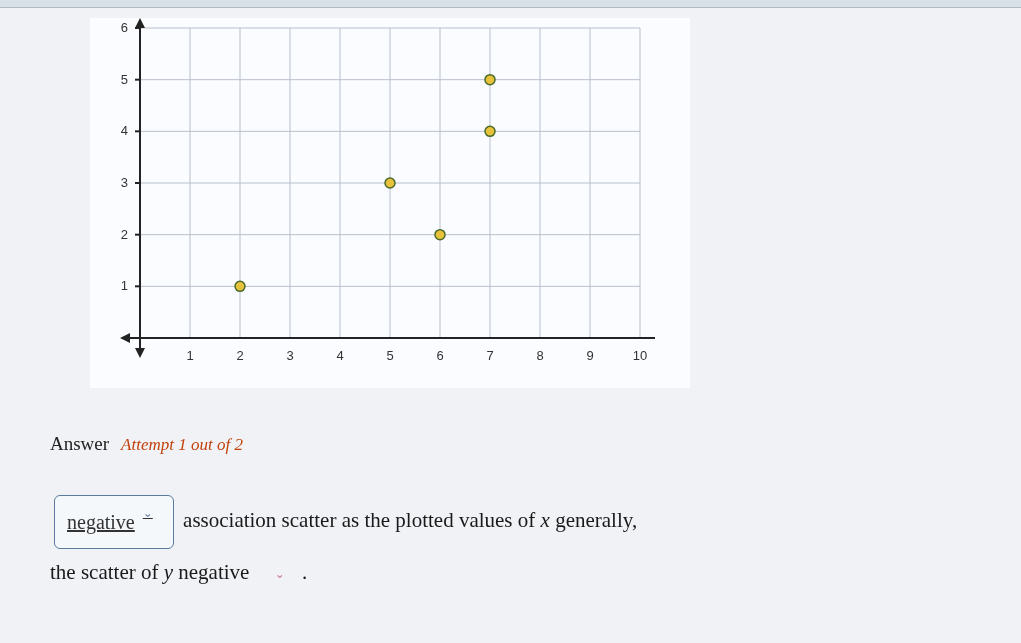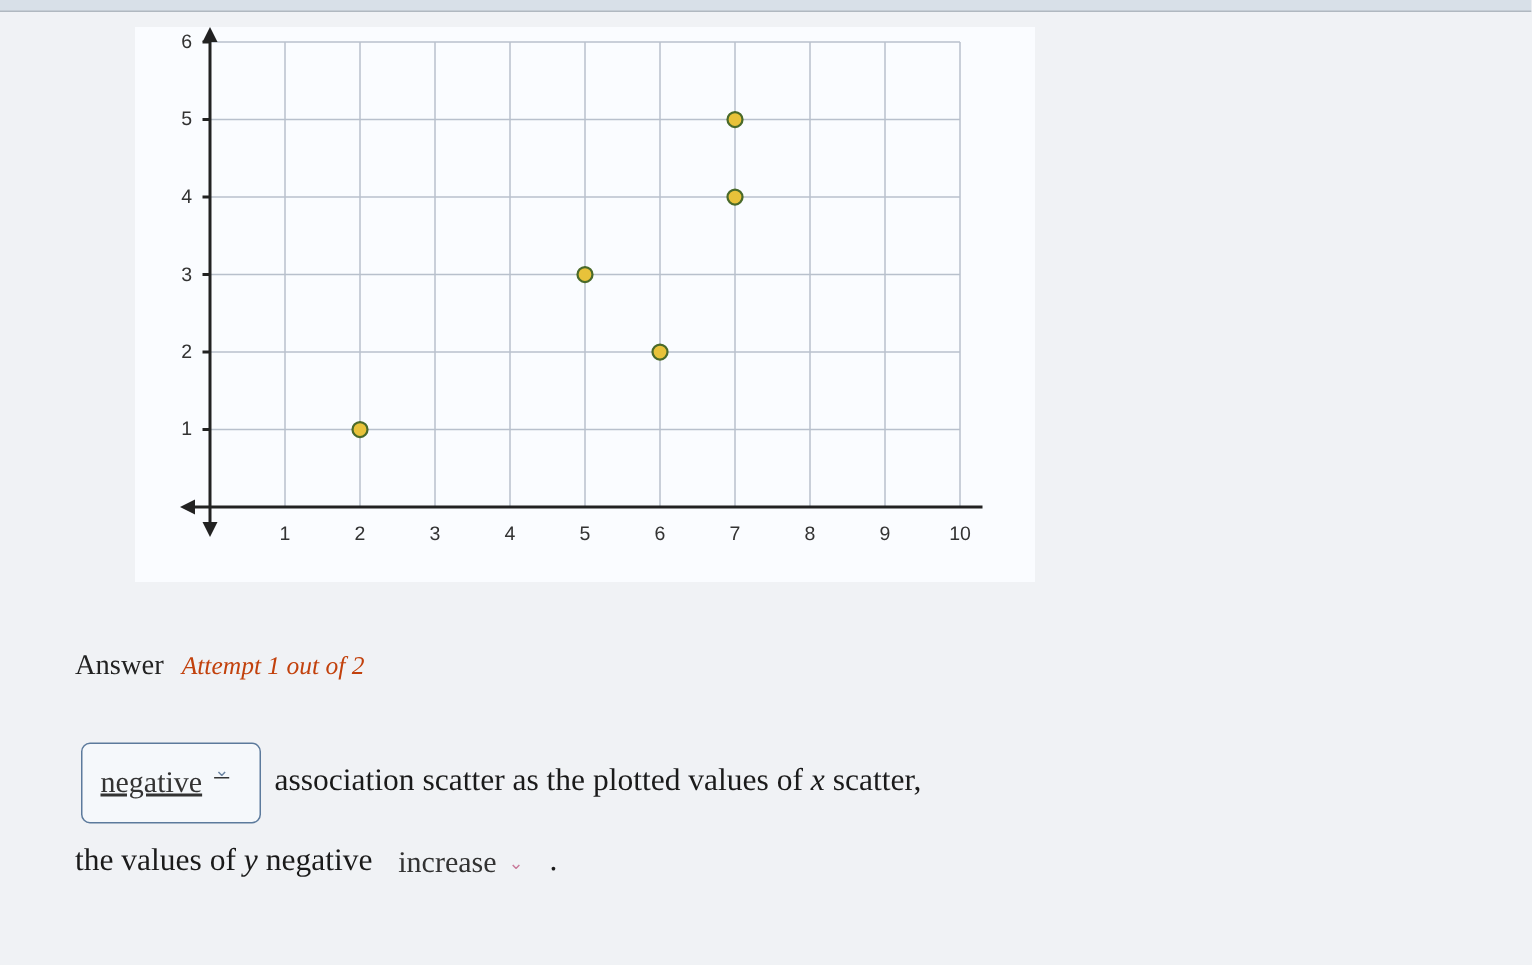--- a/index.html
+++ b/index.html
@@ -162,26 +162,25 @@
     <span class="answer-heading">Answer</span>
     <span class="attempt-text">Attempt 1 out of 2</span>
 
     <div class="sentence">
       <span class="dropdown">
         <span>negative</span>
         <span class="chevron">⌄</span>
       </span>
       <span>association scatter as the plotted values of</span>
       <span class="italic-var">x</span>
-      <span>scatter,</span>
+      <span>generally,</span>
       <br>
-      <span>the values of</span>
+      <span>the scatter of</span>
       <span class="italic-var">y</span>
       <span>negative</span>
       <span class="dropdown-plain">
-        <span>increase</span>
         <span class="chevron-pink">⌄</span>
       </span>
       <span>.</span>
     </div>
   </div>
 
 </div>
 
 </body></html>

